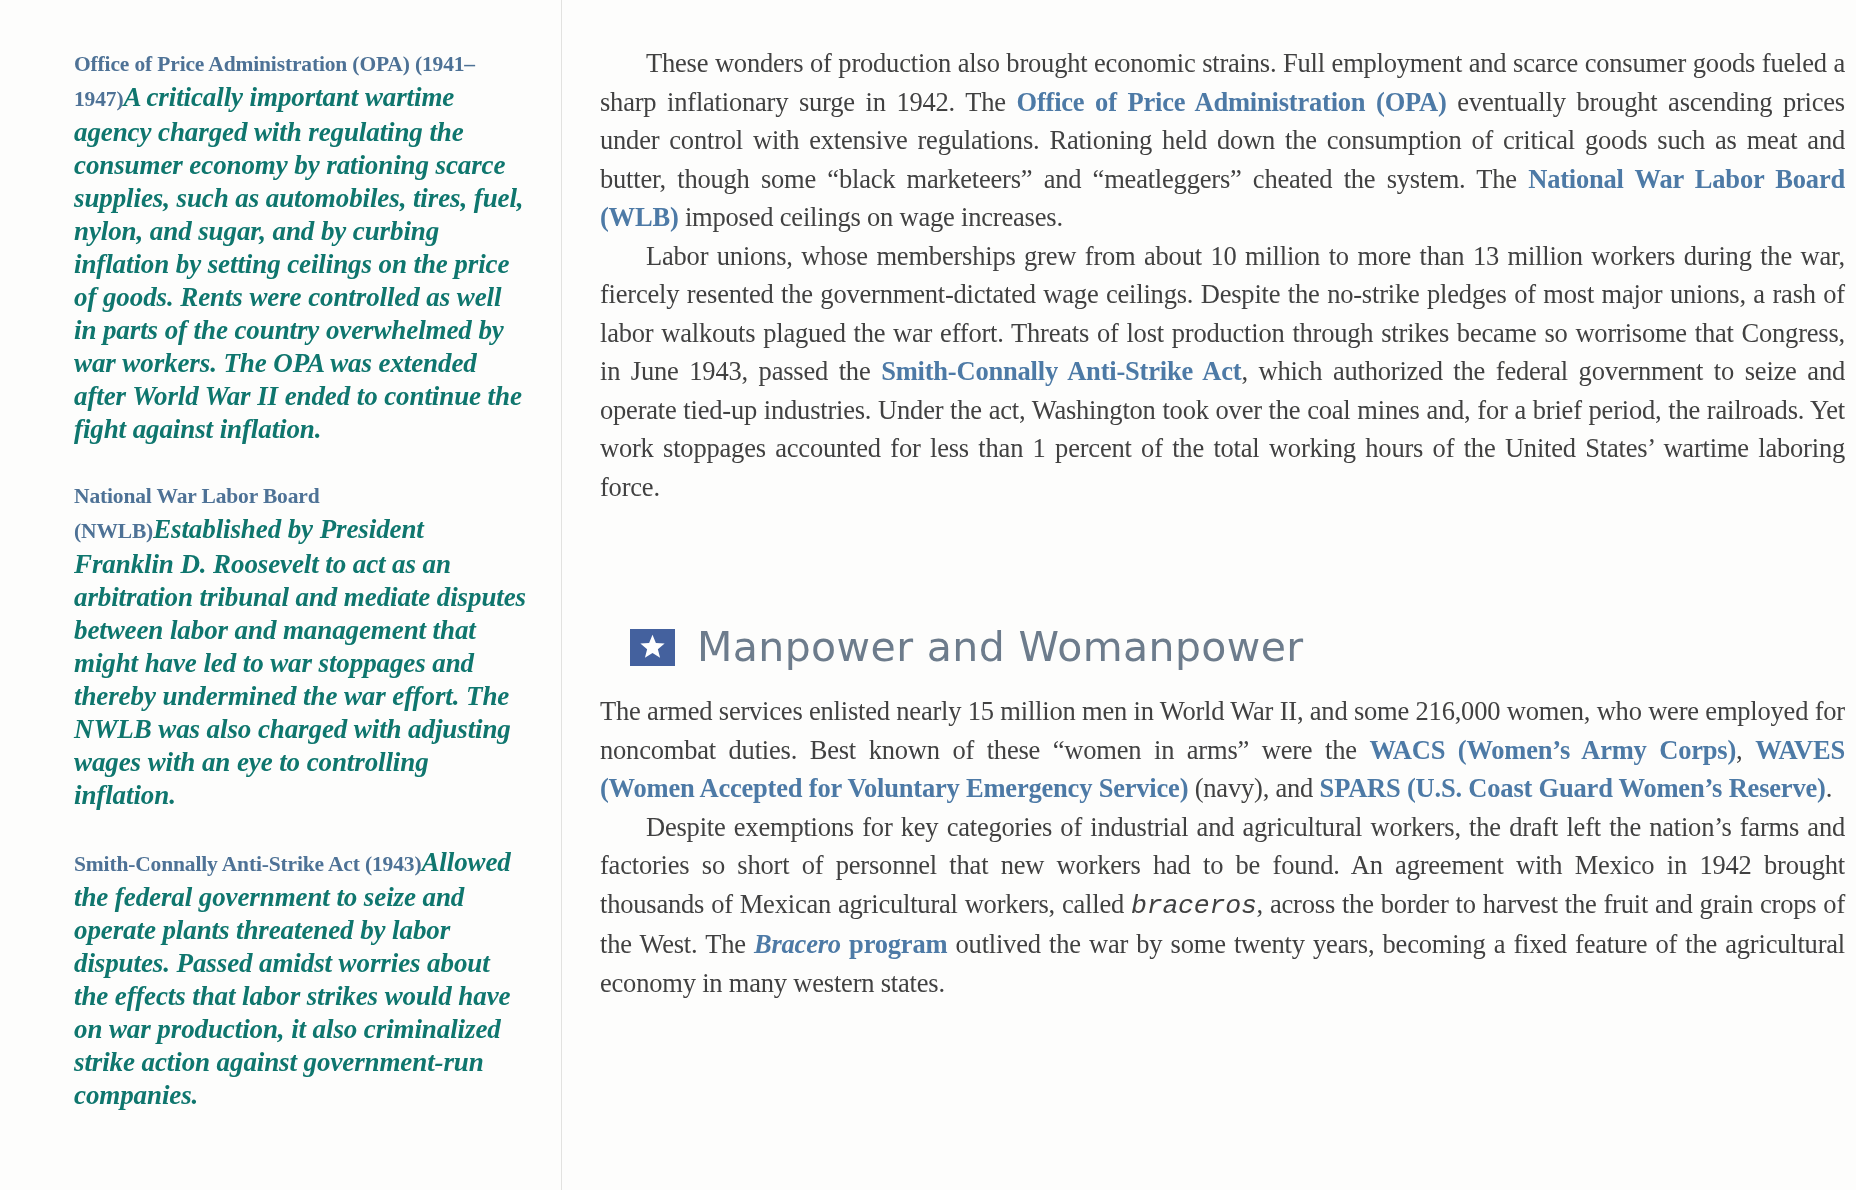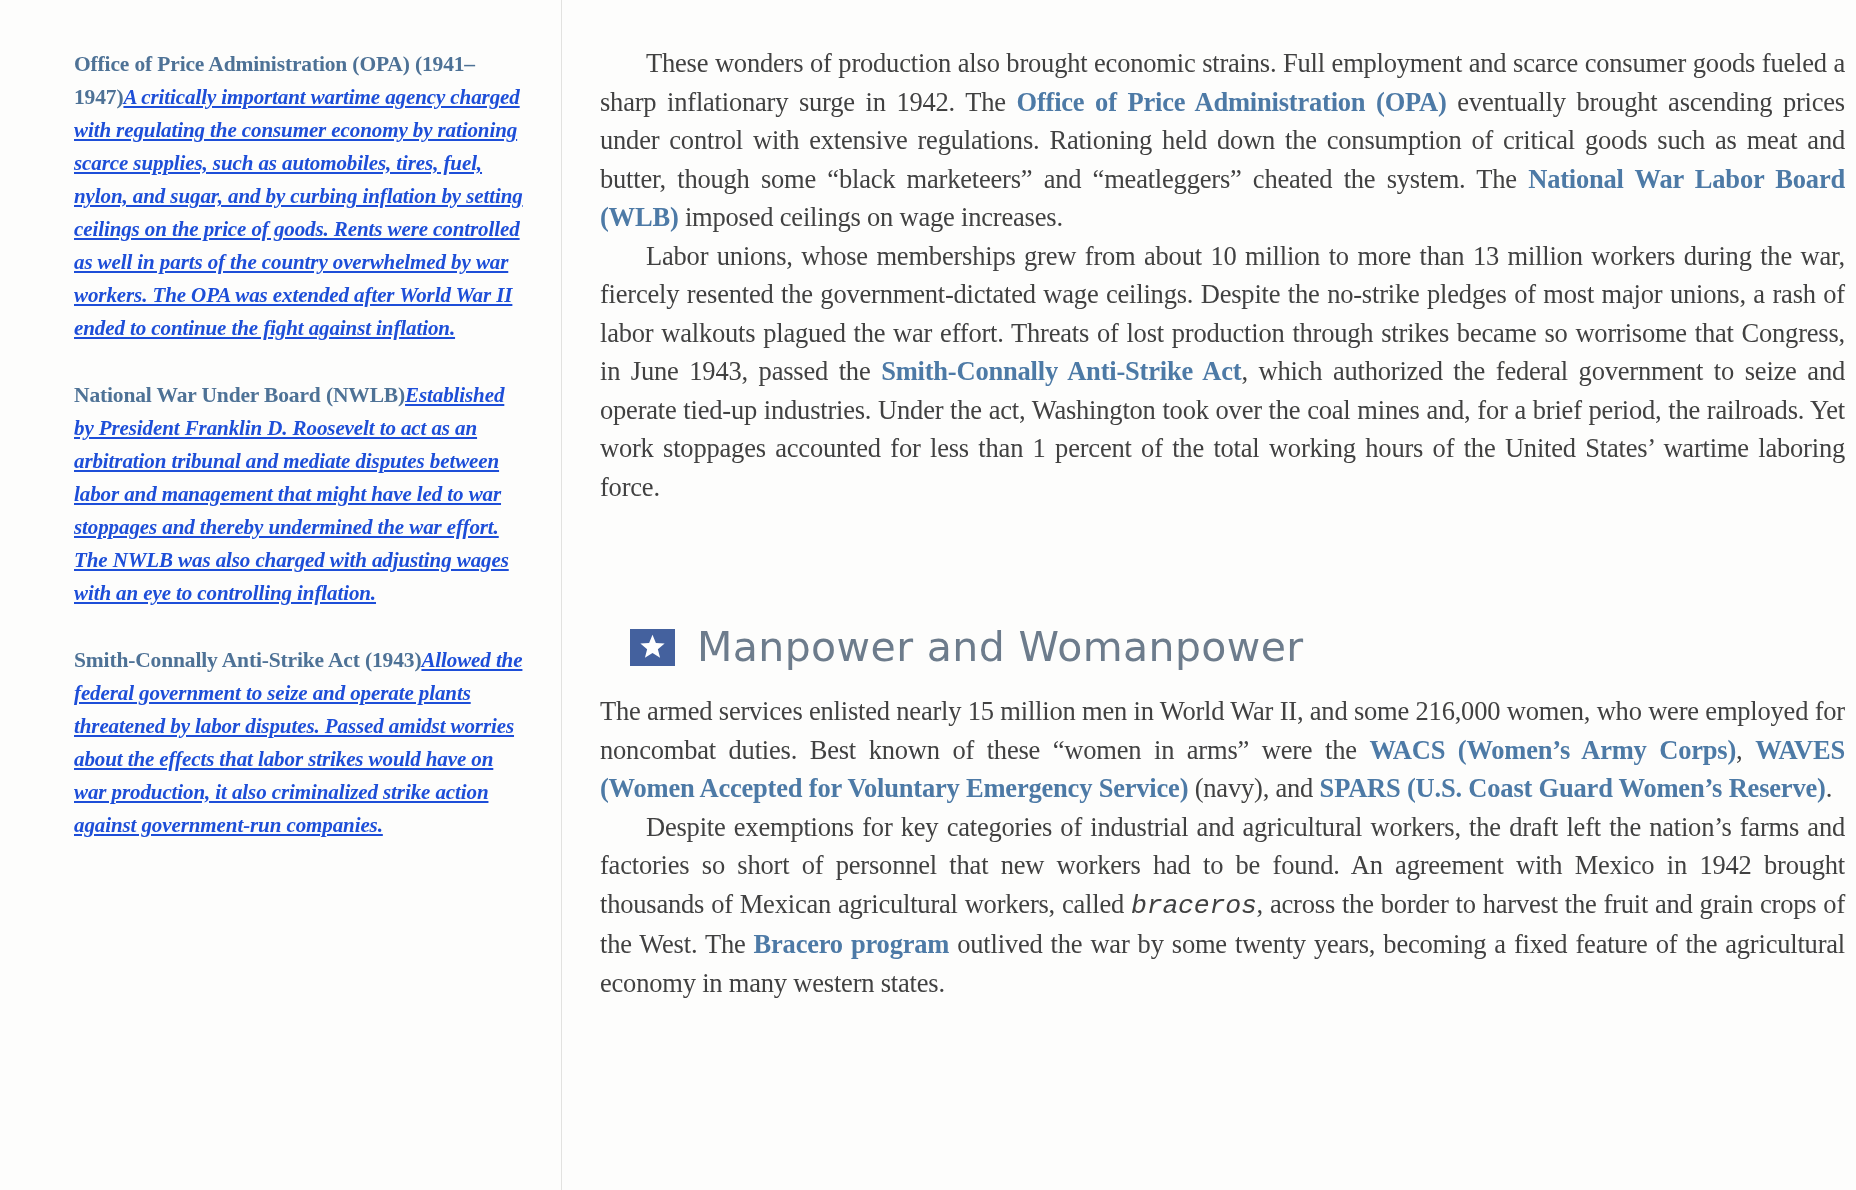--- a/index.html
+++ b/index.html
@@ -53,25 +53,24 @@
     font-size: 21.5px;
     line-height: 33px;
     color: #4e7296;
     letter-spacing: -0.15px;
   }
   .glossary-def {
     display: inline;
     font-family: "Liberation Serif", "DejaVu Serif", serif;
     font-style: italic;
     font-weight: bold;
-    font-size: 21px;
+    font-size: 27px;
     line-height: 33px;
-    color: #1d4ed8;
+    color: #0f766e;
     letter-spacing: -0.1px;
-    text-decoration: underline;
   }
   .glossary-body {
     margin: 0;
     text-align: left;
   }
 
   
   .main {
     position: absolute;
     left: 600px;
@@ -89,20 +88,21 @@
     hyphens: none;
   }
   .para.indent { text-indent: 46px; }
 
   .kt {
     font-weight: bold;
     color: #4d7aa6;
   }
   .kt-italic {
     font-weight: bold;
+    font-style: italic;
     color: #4d7aa6;
   }
   .it { font-style: italic; font-family: Liberation Mono, monospace; }
 
   
   .section-heading {
     display: flex;
     align-items: center;
     gap: 22px;
     margin-top: 118px;
@@ -139,21 +139,21 @@
   <aside class="glossary">
 
     <div class="glossary-entry">
       <p class="glossary-body">
         <span class="glossary-term">Office of Price Administration (OPA) (1941–1947)</span><span class="glossary-def">A critically important wartime agency charged with regulating the consumer economy by rationing scarce supplies, such as automobiles, tires, fuel, nylon, and sugar, and by curbing inflation by setting ceilings on the price of goods. Rents were controlled as well in parts of the country overwhelmed by war workers. The OPA was extended after World War II ended to continue the fight against inflation.</span>
       </p>
     </div>
 
     <div class="glossary-entry">
       <p class="glossary-body">
-        <span class="glossary-term">National War Under Board (NWLB)</span><span class="glossary-def">Established by President Franklin D. Roosevelt to act as an arbitration tribunal and mediate disputes between labor and management that might have led to war stoppages and thereby undermined the war effort. The NWLB was also charged with adjusting wages with an eye to controlling inflation.</span>
+        <span class="glossary-term">National War Labor Board (NWLB)</span><span class="glossary-def">Established by President Franklin D. Roosevelt to act as an arbitration tribunal and mediate disputes between labor and management that might have led to war stoppages and thereby undermined the war effort. The NWLB was also charged with adjusting wages with an eye to controlling inflation.</span>
       </p>
     </div>
 
     <div class="glossary-entry">
       <p class="glossary-body">
         <span class="glossary-term">Smith-Connally Anti-Strike Act (1943)</span><span class="glossary-def">Allowed the federal government to seize and operate plants threatened by labor disputes. Passed amidst worries about the effects that labor strikes would have on war production, it also criminalized strike action against government-run companies.</span>
       </p>
     </div>
 
   </aside>

